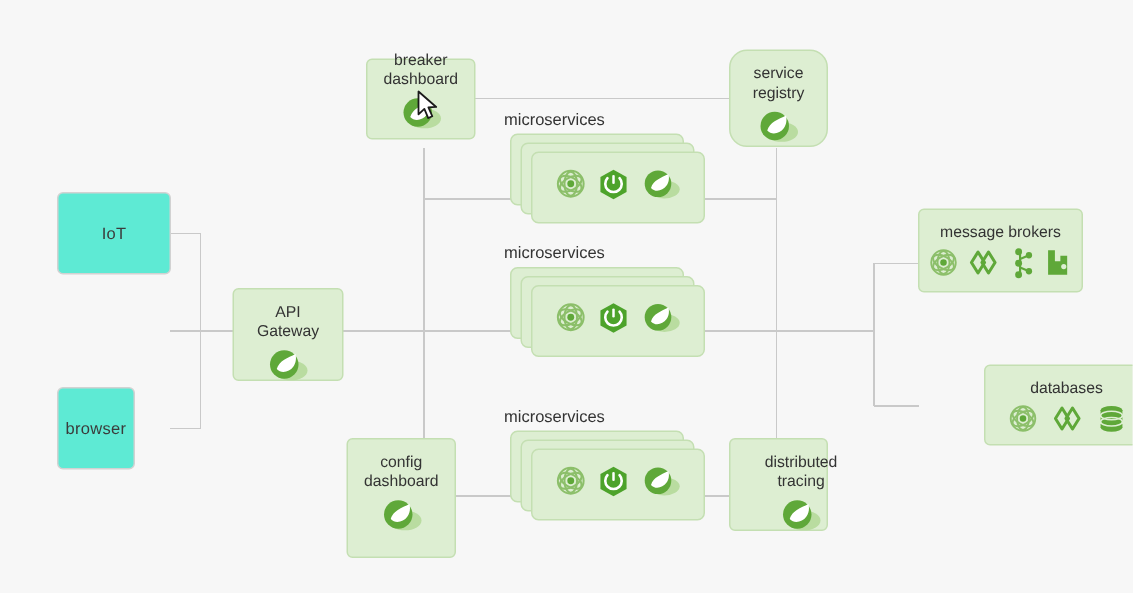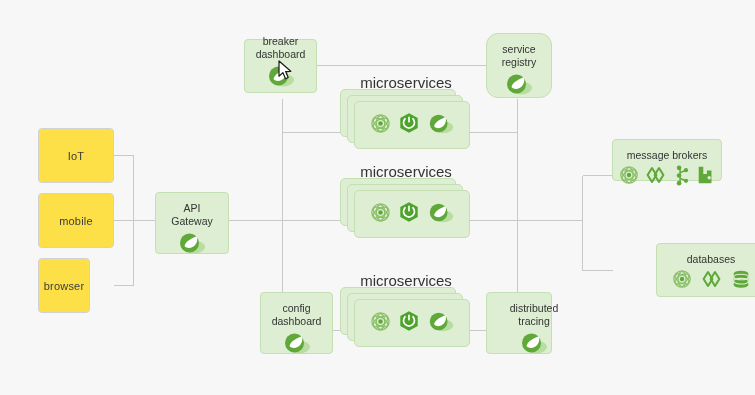--- a/index.html
+++ b/index.html
@@ -9,21 +9,21 @@
     font-family:"Liberation Sans","DejaVu Sans",sans-serif;
     overflow:hidden;
     position:relative;
   }
   #canvas{position:absolute;left:0;top:0;width:755px;height:395px;}
   #wires{position:absolute;left:0;top:0;width:755px;height:395px;}
 
   .node{position:absolute;box-sizing:border-box;border-radius:4px;}
 
   .client{
-    background:#fde047;
+    background:#5eead4;
     border:1px solid #d2d2d2;
     display:flex;align-items:center;justify-content:center;
   }
   .client .lbl{font-size:11px;color:#3b3b3b;letter-spacing:.2px;}
 
   .green{
     background:#ddeed2;
     border:1px solid #c4dfb2;
     display:flex;flex-direction:column;align-items:center;
   }
@@ -35,22 +35,22 @@
 
   .stack{position:absolute;}
   .stack .card{
     position:absolute;box-sizing:border-box;
     background:#ddeed2;border:1px solid #c4dfb2;border-radius:5px;
   }
   .stack .card.front{
     display:flex;align-items:center;justify-content:center;gap:8px;
   }
   .stack .caption{
-    position:absolute;width:100%;text-align:center;
-    font-size:15px;color:#333;
+    position:absolute;width:100%;text-align:left;
+    font-size:11px;color:#333;
   }
 
   .iconrow{display:flex;align-items:center;justify-content:center;gap:7px;}
 
   .cursor{position:absolute;pointer-events:none;}
 </style>
 </head>
 <body>
 
 <div id="canvas">
@@ -81,23 +81,20 @@
       <path d="M517.5 220.5 H582.5"></path>
       <path d="M582.5 175.5 V270.5"></path>
       <path d="M582.5 175.5 H612.5"></path>
       <path d="M582.5 270.5 H612.5"></path>
     </g>
   </svg>
 
   <div class="node client" style="left:38px;top:128px;width:76px;height:55px;">
     <span class="lbl">IoT</span>
   </div>
-  <div class="node client" style="left:38px;top:193px;width:76px;height:55px;">
-    <span class="lbl">mobile</span>
-  </div>
   <div class="node client" style="left:38px;top:258px;width:52px;height:55px;">
     <span class="lbl">browser</span>
   </div>
 
   <div class="node green" style="left:155px;top:192px;width:74px;height:62px;">
     <div class="lbl">API
 Gateway</div>
     <div class="ico">
       <svg width="30" height="24" viewBox="0 0 30 24" xmlns="http://www.w3.org/2000/svg">
         <ellipse cx="17" cy="16" rx="11" ry="6.5" fill="#b9dca0"></ellipse>
@@ -124,21 +121,21 @@
 registry</div>
     <div class="ico">
       <svg width="30" height="24" viewBox="0 0 30 24" xmlns="http://www.w3.org/2000/svg">
         <ellipse cx="17" cy="16" rx="11" ry="6.5" fill="#b9dca0"></ellipse>
         <circle cx="12.5" cy="12" r="9.5" fill="#5fa839"></circle>
         <path d="M20 5 C15 7.5 9 9.5 7.5 15 C10.5 18.5 16 17 18.5 13.5 C20.5 10.8 20.6 7.6 20 5 Z" fill="#ffffff"></path>
       </svg>
     </div>
   </div>
 
-  <div class="node green" style="left:260px;top:292px;width:73px;height:62px;justify-content:space-between;">
+  <div class="node green" style="left:231px;top:292px;width:73px;height:80px;">
     <div class="lbl">config
 dashboard</div>
     <div class="ico">
       <svg width="30" height="24" viewBox="0 0 30 24" xmlns="http://www.w3.org/2000/svg">
         <ellipse cx="17" cy="16" rx="11" ry="6.5" fill="#b9dca0"></ellipse>
         <circle cx="12.5" cy="12" r="9.5" fill="#5fa839"></circle>
         <path d="M20 5 C15 7.5 9 9.5 7.5 15 C10.5 18.5 16 17 18.5 13.5 C20.5 10.8 20.6 7.6 20 5 Z" fill="#ffffff"></path>
       </svg>
     </div>
   </div>
@@ -253,21 +250,21 @@
           <svg width="28" height="23" viewBox="0 0 30 24" xmlns="http://www.w3.org/2000/svg">
             <ellipse cx="17" cy="16" rx="11" ry="6.5" fill="#b9dca0"></ellipse>
             <circle cx="12.5" cy="12" r="9.5" fill="#5fa839"></circle>
             <path d="M20 5 C15 7.5 9 9.5 7.5 15 C10.5 18.5 16 17 18.5 13.5 C20.5 10.8 20.6 7.6 20 5 Z" fill="#ffffff"></path>
           </svg>
         </span>
       </span>
     </div>
   </div>
 
-  <div class="node green" style="left:612px;top:139px;width:110px;height:42px;">
+  <div class="node green" style="left:612px;top:139px;width:110px;height:56px;">
     <div class="lbl">message brokers</div>
     <div class="ico iconrow" style="gap:6px;margin-top:3px;">
       <span>
         <svg width="20" height="20" viewBox="0 0 22 22" xmlns="http://www.w3.org/2000/svg">
           <g fill="none" stroke="#8cbf6a" stroke-width="1.4">
             <circle cx="11" cy="11" r="9"></circle>
             <ellipse cx="11" cy="11" rx="8.4" ry="4.4" transform="rotate(30 11 11)"></ellipse>
             <ellipse cx="11" cy="11" rx="8.4" ry="4.4" transform="rotate(90 11 11)"></ellipse>
             <ellipse cx="11" cy="11" rx="8.4" ry="4.4" transform="rotate(150 11 11)"></ellipse>
           </g>

